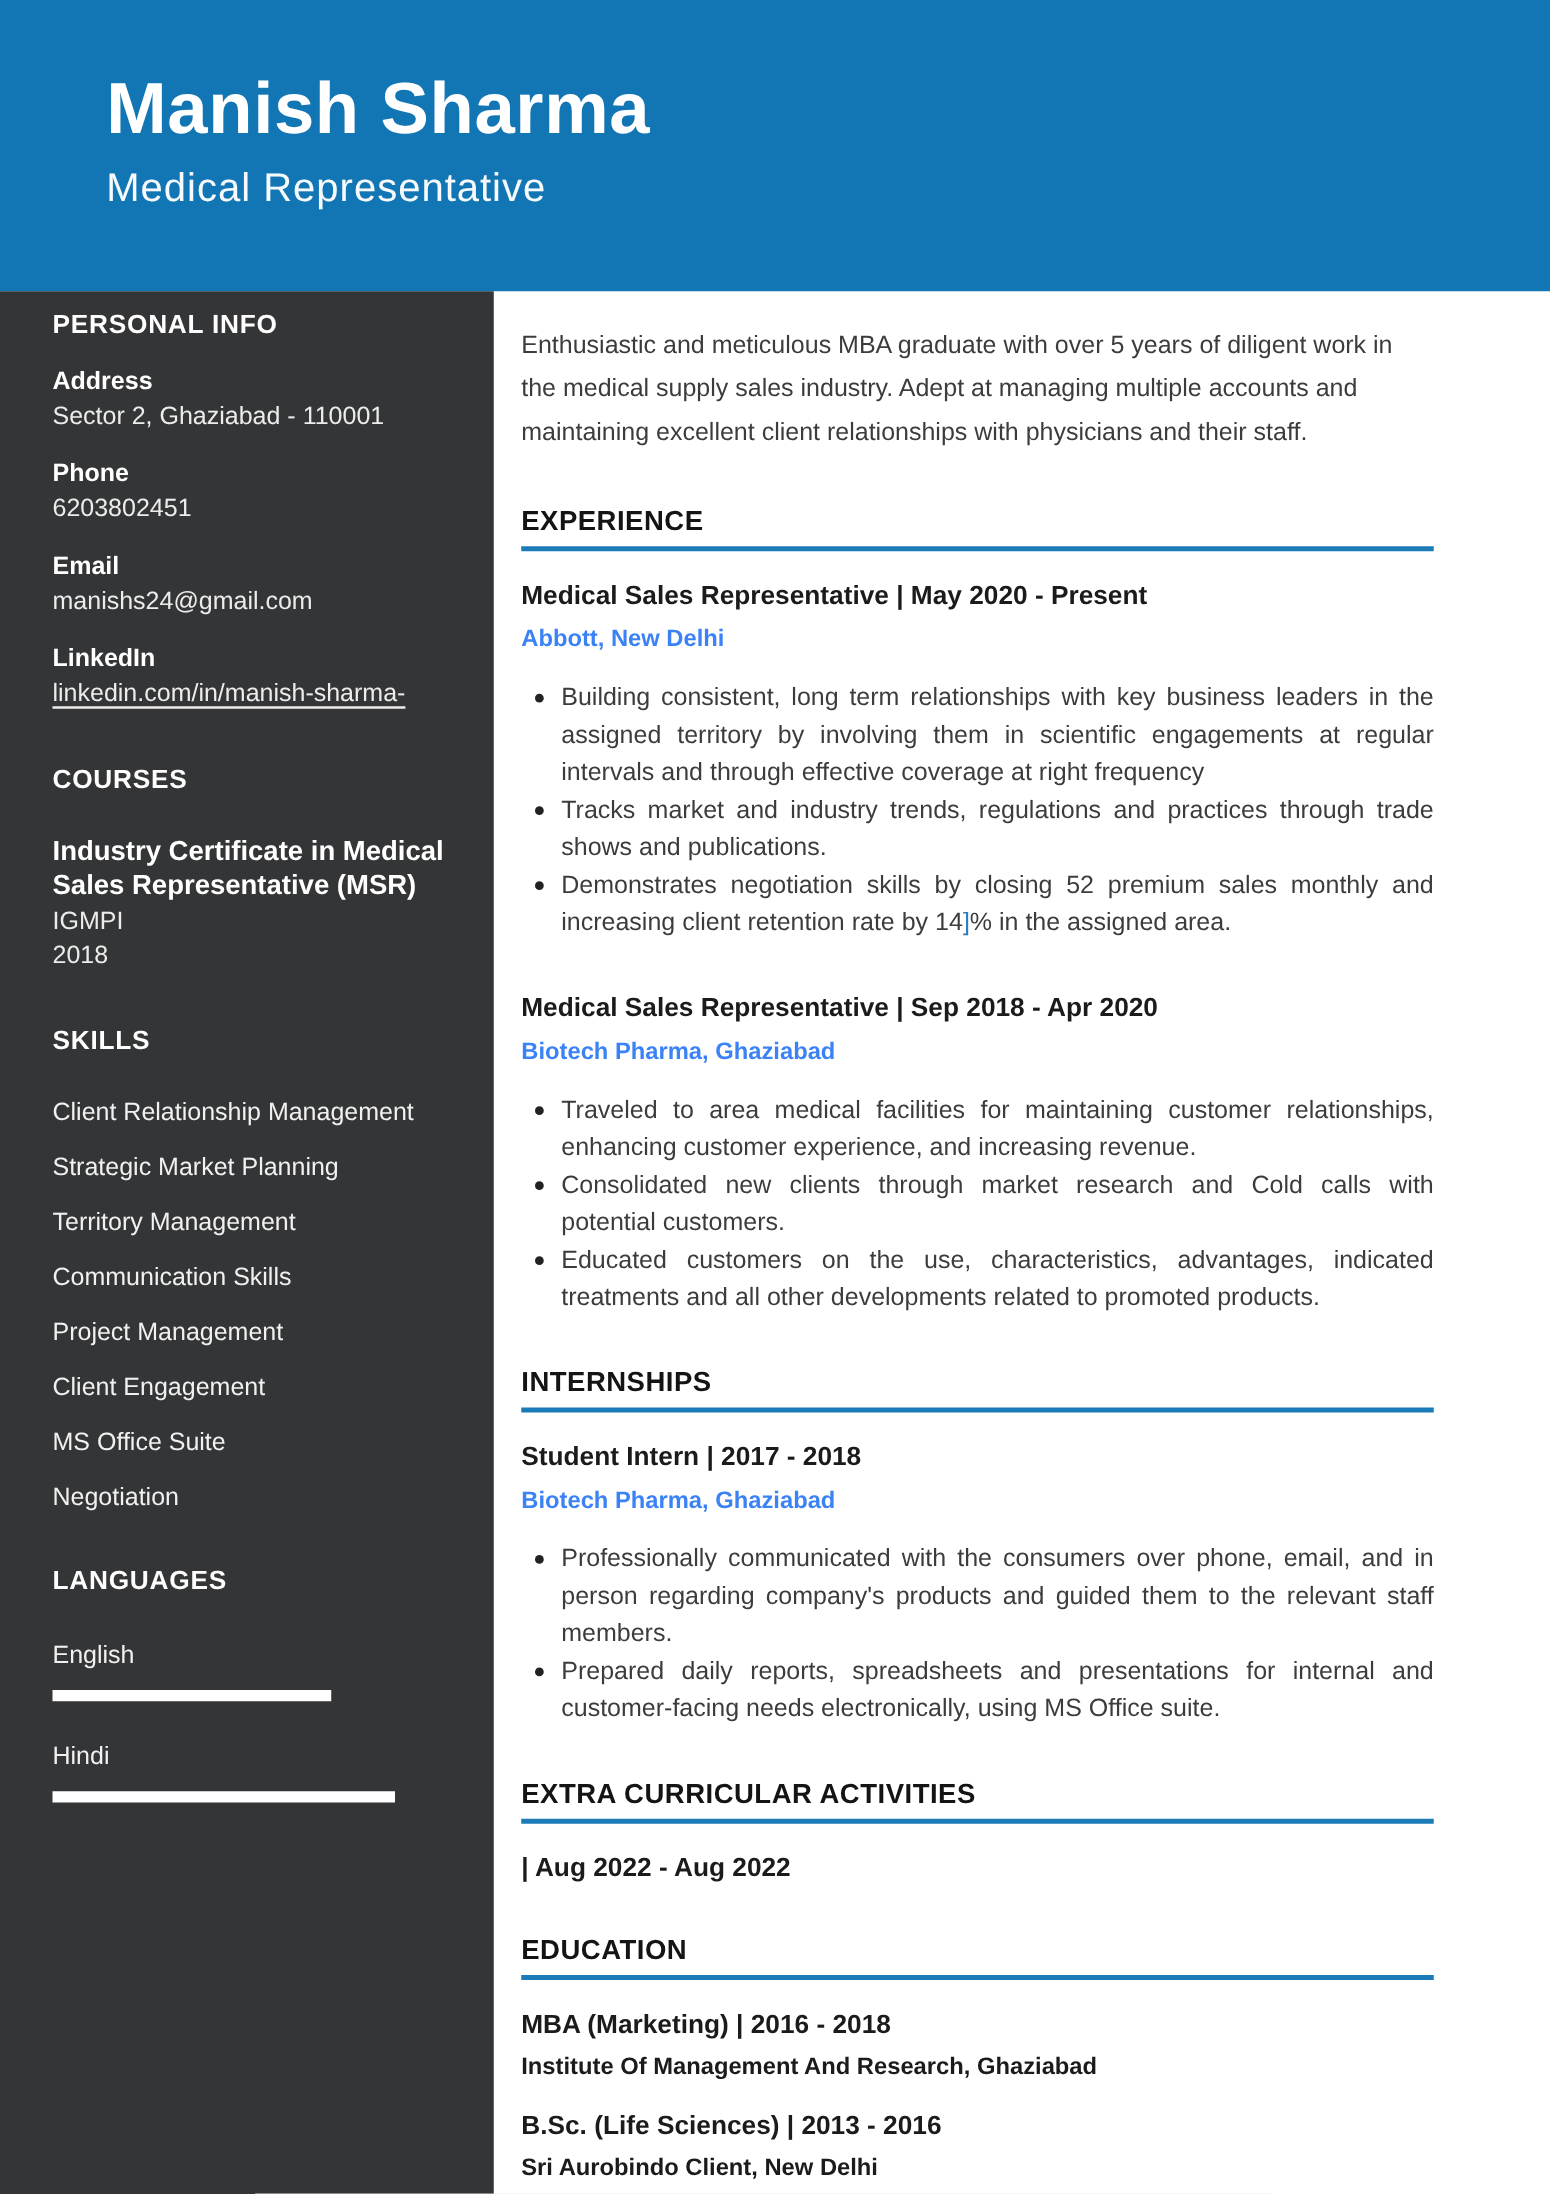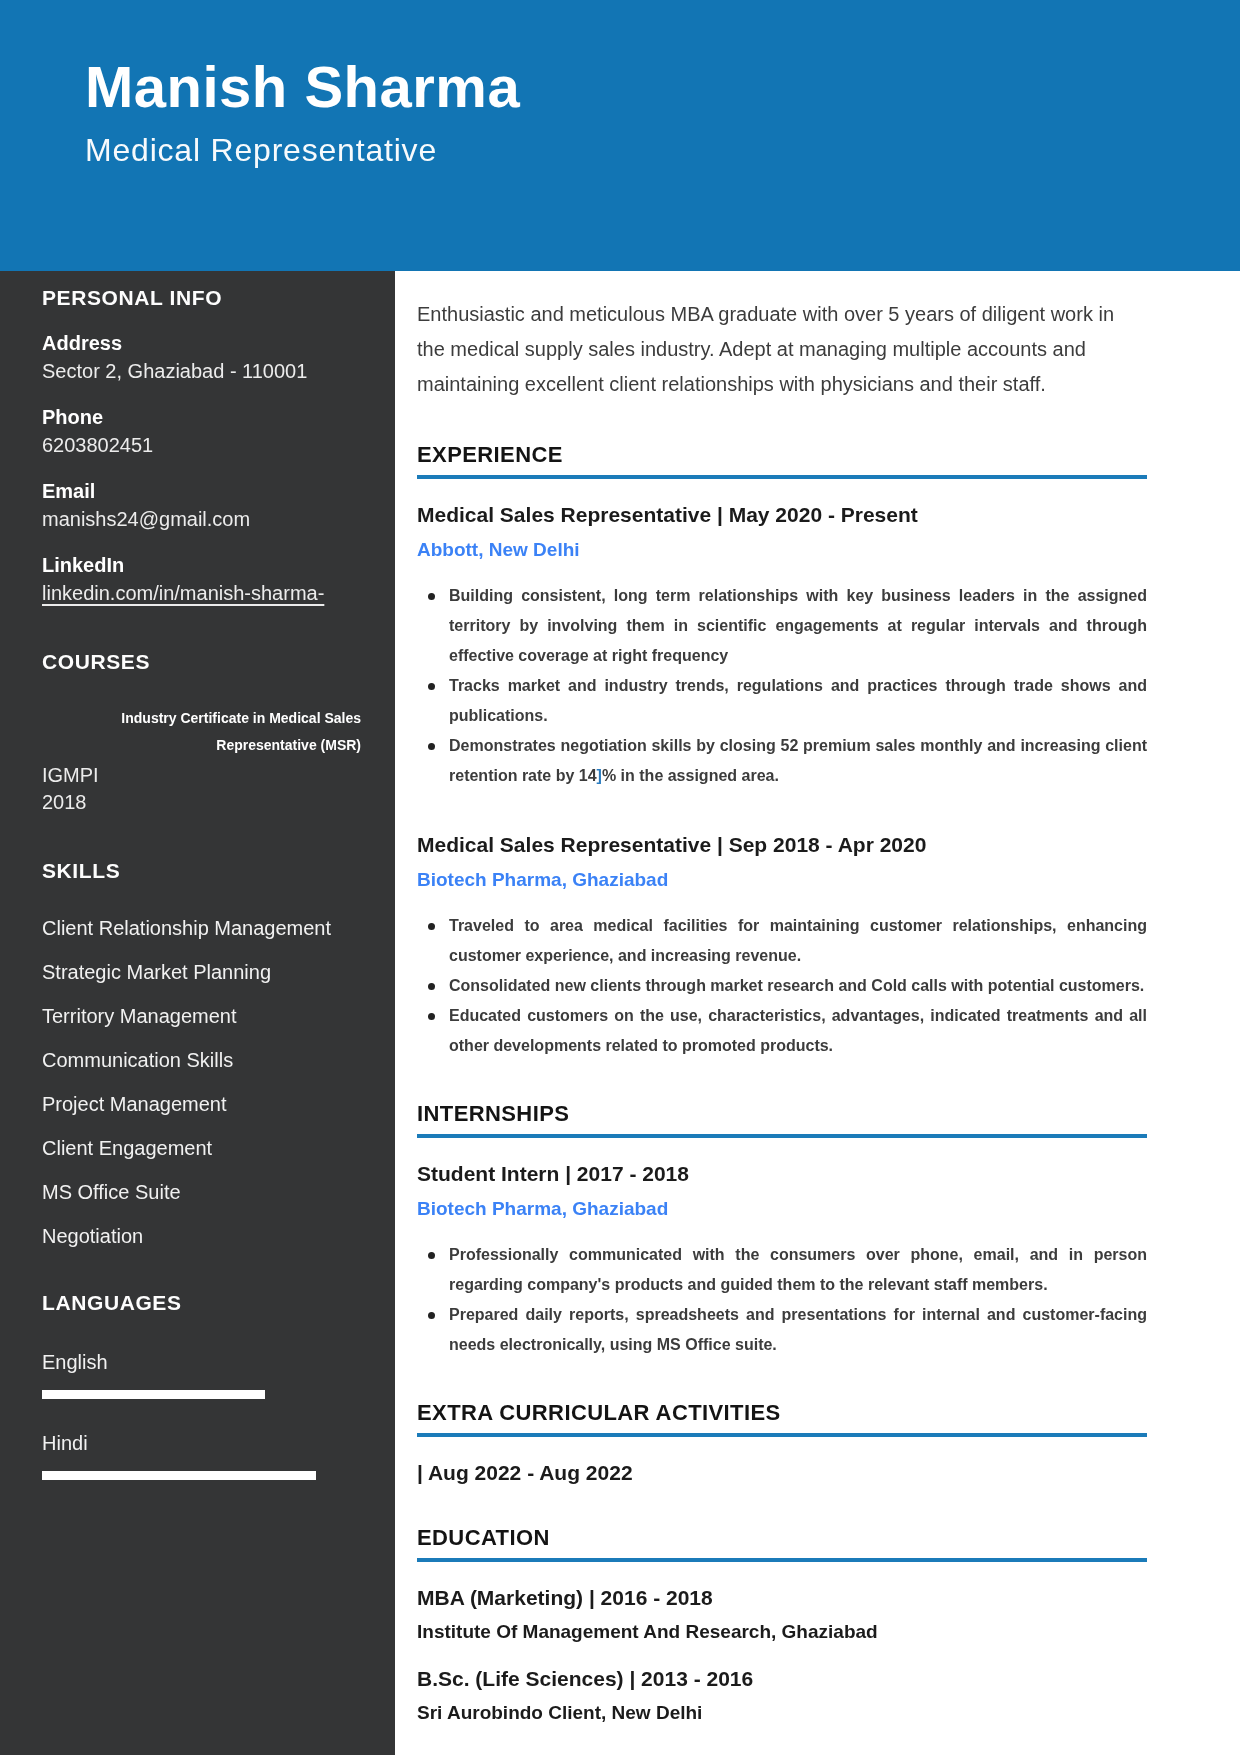--- a/index.html
+++ b/index.html
@@ -2,39 +2,39 @@
 <html><head>
 <meta charset="utf-8">
 <style>
   html,body { margin:0; padding:0; background:#e8e8e8; }
   .page {
     width:1240px; height:1755px; margin:0 auto; background:#ffffff;
     font-family:"Liberation Sans", sans-serif; position:relative; overflow:hidden;
   }
   
   .header {
-    height:271px; background:#1275B4; color:#ffffff;
+    height:233px; background:#1275B4; color:#ffffff;
     padding:55px 0 0 85px; box-sizing:border-box;
   }
   .name { font-size:58px; font-weight:700; letter-spacing:0.5px; line-height:1.1; }
   .job-subtitle { font-size:32px; font-weight:400; letter-spacing:0.8px; margin-top:13px; opacity:0.97; }
 
   
   .body { display:flex; height:1524px; }
   .sidebar {
     width:395px; min-width:395px; background:#343536; color:#ffffff;
     padding:14px 34px 0 42px; box-sizing:border-box;
   }
   .side-title { font-size:21px; font-weight:700; letter-spacing:0.6px; line-height:26px; color:#fdfdfd; }
   .info-entry { margin-top:19px; }
   .info-label { font-size:20px; font-weight:700; line-height:26px; }
   .info-value { font-size:20px; font-weight:400; line-height:27px; color:#ececec; margin-top:2px; white-space:nowrap; }
   .info-value.link { text-decoration:underline; text-underline-offset:4px; cursor:pointer; }
   .side-section { margin-top:42px; }
-  .course-name { font-size:14px; font-weight:700; line-height:27px; margin-top:30px;text-align:right; }
+  .course-name { font-size:22px; font-weight:700; line-height:27px; margin-top:30px; }
   .course-org, .course-year { font-size:20px; line-height:27px; color:#ececec; }
   .course-org { margin-top:3px; }
   .skill-item { font-size:20px; line-height:24px; color:#f1f1f1; margin-top:20px; }
   .skill-item:first-child { margin-top:32px; }
   .lang-item { margin-top:32px; }
   .lang-item:first-child { margin-top:34px; }
   .lang-name { font-size:20px; line-height:24px; color:#f1f1f1; }
   .lang-bar { height:9px; background:#ffffff; margin-top:16px; }
 
   
@@ -46,22 +46,22 @@
   .section-title {
     font-size:22px; font-weight:700; color:#141414; letter-spacing:0.4px;
     padding-bottom:7px; border-bottom:4px solid #1B7BB9;
   }
   .job { margin-top:24px; }
   .job + .job { margin-top:42px; }
   .job-title { font-size:21px; font-weight:700; color:#1b1b1b; }
   .job-company { font-size:19px; font-weight:700; color:#3b82f6; margin-top:12px; }
   ul.bullets { list-style:none; margin:20px 0 0 0; padding:0; }
   ul.bullets li {
-    font-size:16px; line-height:30px; padding-left:32px; position:relative;
-    text-align:justify; color:#3C3C3C;font-weight:bold;
+    font-size:20px; line-height:30px; padding-left:32px; position:relative;
+    text-align:justify; color:#3C3C3C;
   }
   ul.bullets li::before {
     content:""; position:absolute; left:11px; top:12px;
     width:7px; height:7px; border-radius:50%; background:#222222;
   }
   .accent-char { color:#2A7CC0; }
   .extra-entry { font-size:21px; font-weight:700; color:#1b1b1b; margin-top:24px; }
   .edu-entry { margin-top:24px; }
   .edu-degree { font-size:21px; font-weight:700; color:#1b1b1b; }
   .edu-school { font-size:19px; font-weight:700; color:#1b1b1b; margin-top:11px; }

